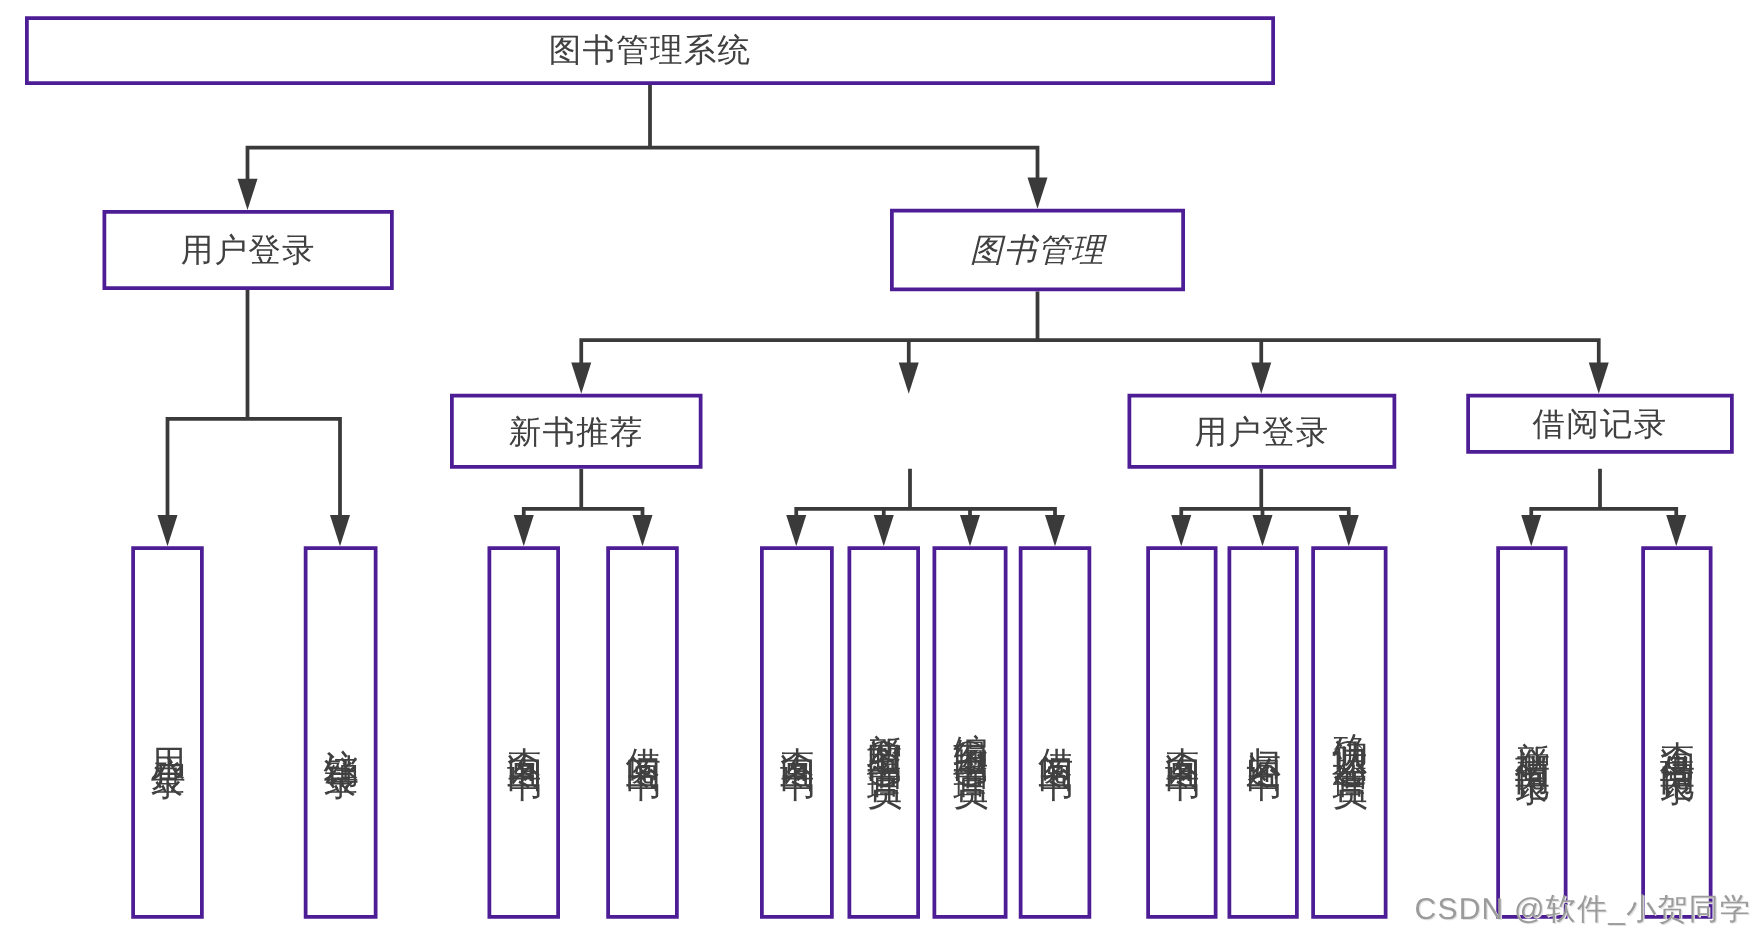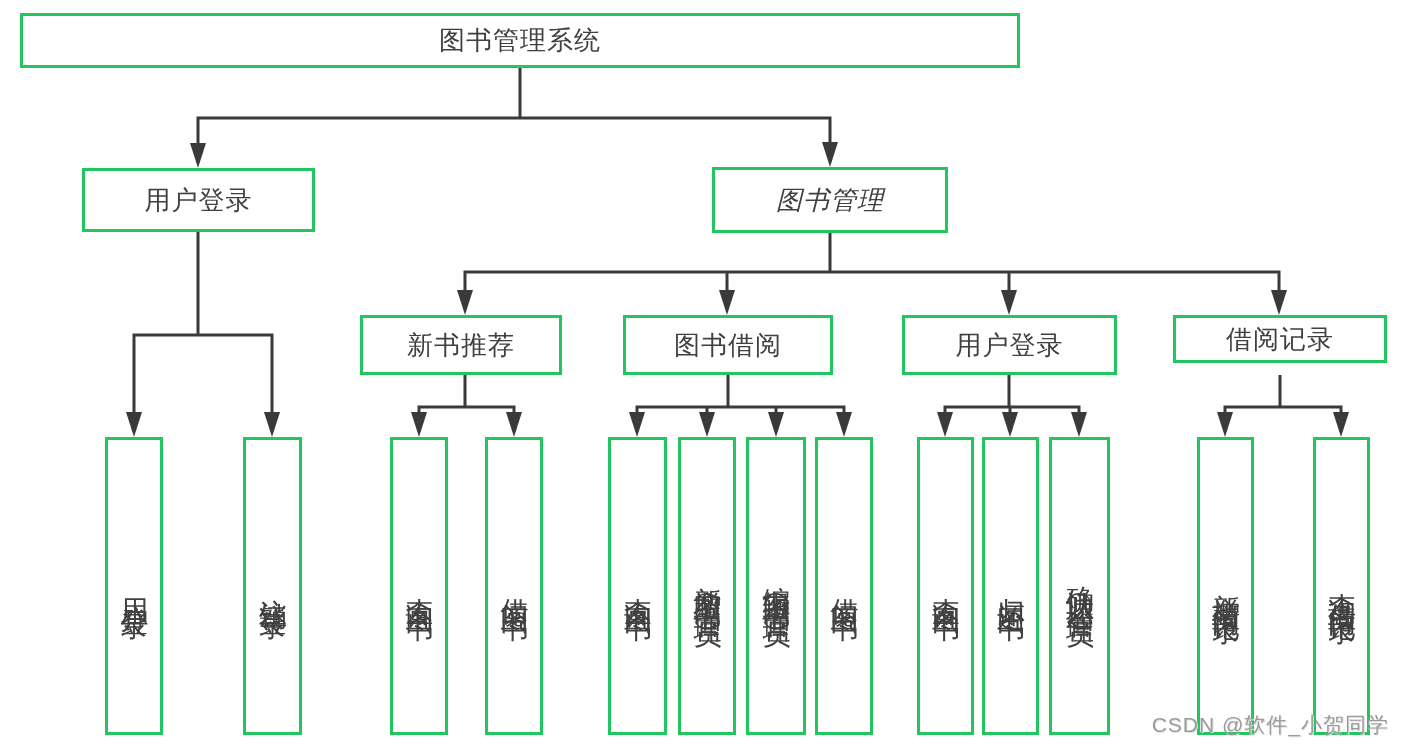--- a/index.html
+++ b/index.html
@@ -14,21 +14,21 @@
   .wires {
     position: absolute;
     left: 0; top: 0;
     width: 1405px; height: 747px;
     z-index: 1;
   }
   .node {
     position: absolute;
     box-sizing: border-box;
     background: #ffffff;
-    border: 3px solid #22c55e;
+    border: 3px solid #4c1d95;
     color: #404040;
     display: flex;
     align-items: center;
     justify-content: center;
     z-index: 2;
   }
   .hbox {
     font-size: 26px;
     letter-spacing: 1px;
     white-space: nowrap;
@@ -40,24 +40,24 @@
   }
   .vbox span {
     writing-mode: vertical-rl;
     text-orientation: mixed;
     letter-spacing: 5px;
     line-height: 1;
     white-space: nowrap;
   }
   .watermark {
     position: absolute;
-    right: 16px;
+    right: 4px;
     top: 711px;
     z-index: 5;
-    font-size: 21px;
+    font-size: 24px;
     color: #9b9b9b;
     text-shadow: 1px 1px 0 #e2e2e2;
     letter-spacing: 1px;
     white-space: nowrap;
   }
 </style>
 </head>
 <body>
 
 <div class="stage">
@@ -104,21 +104,20 @@
       <use href="#ah" x="1341" y="437"></use>
     </g>
   </svg>
 
   <div class="node hbox" style="left:20px; top:13px; width:1000px; height:55px;">图书管理系统</div>
 
   <div class="node hbox" style="left:82px; top:168px; width:233px; height:64px;">用户登录</div>
   <div class="node hbox" style="left:712px; top:167px; width:236px; height:66px;font-style:italic;">图书管理</div>
 
   <div class="node hbox" style="left:360px; top:315px; width:202px; height:60px;">新书推荐</div>
-  <div class="node hbox" style="left:623px; top:315px; width:210px; height:60px;">图书借阅</div>
   <div class="node hbox" style="left:902px; top:315px; width:215px; height:60px;">用户登录</div>
   <div class="node hbox" style="left:1173px; top:315px; width:214px; height:48px;">借阅记录</div>
 
   <div class="node vbox" style="left:105px; width:58px;">
     <span>用户登录</span>
   </div>
   <div class="node vbox" style="left:243px; width:59px;">
     <span>注销登录</span>
   </div>
 

